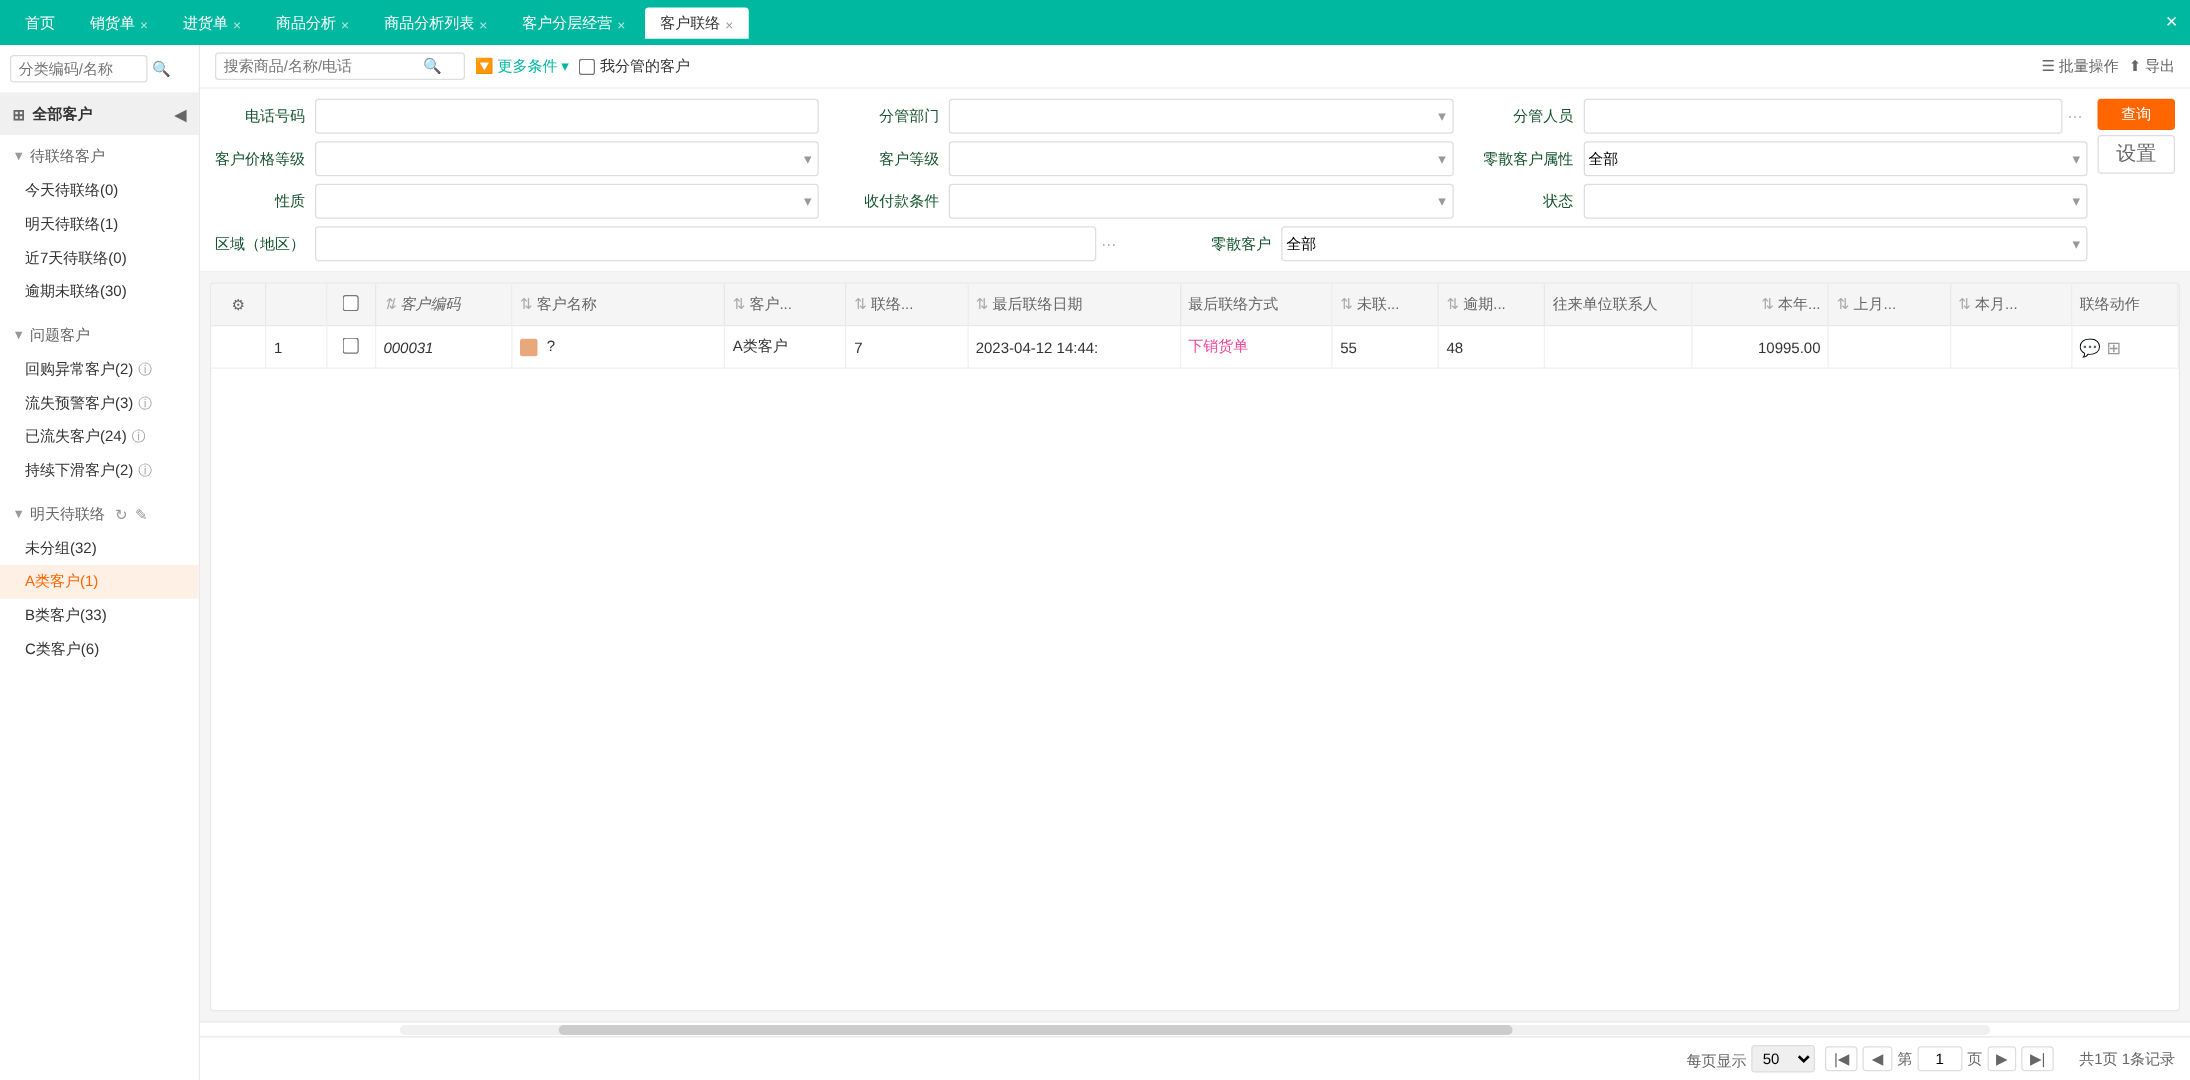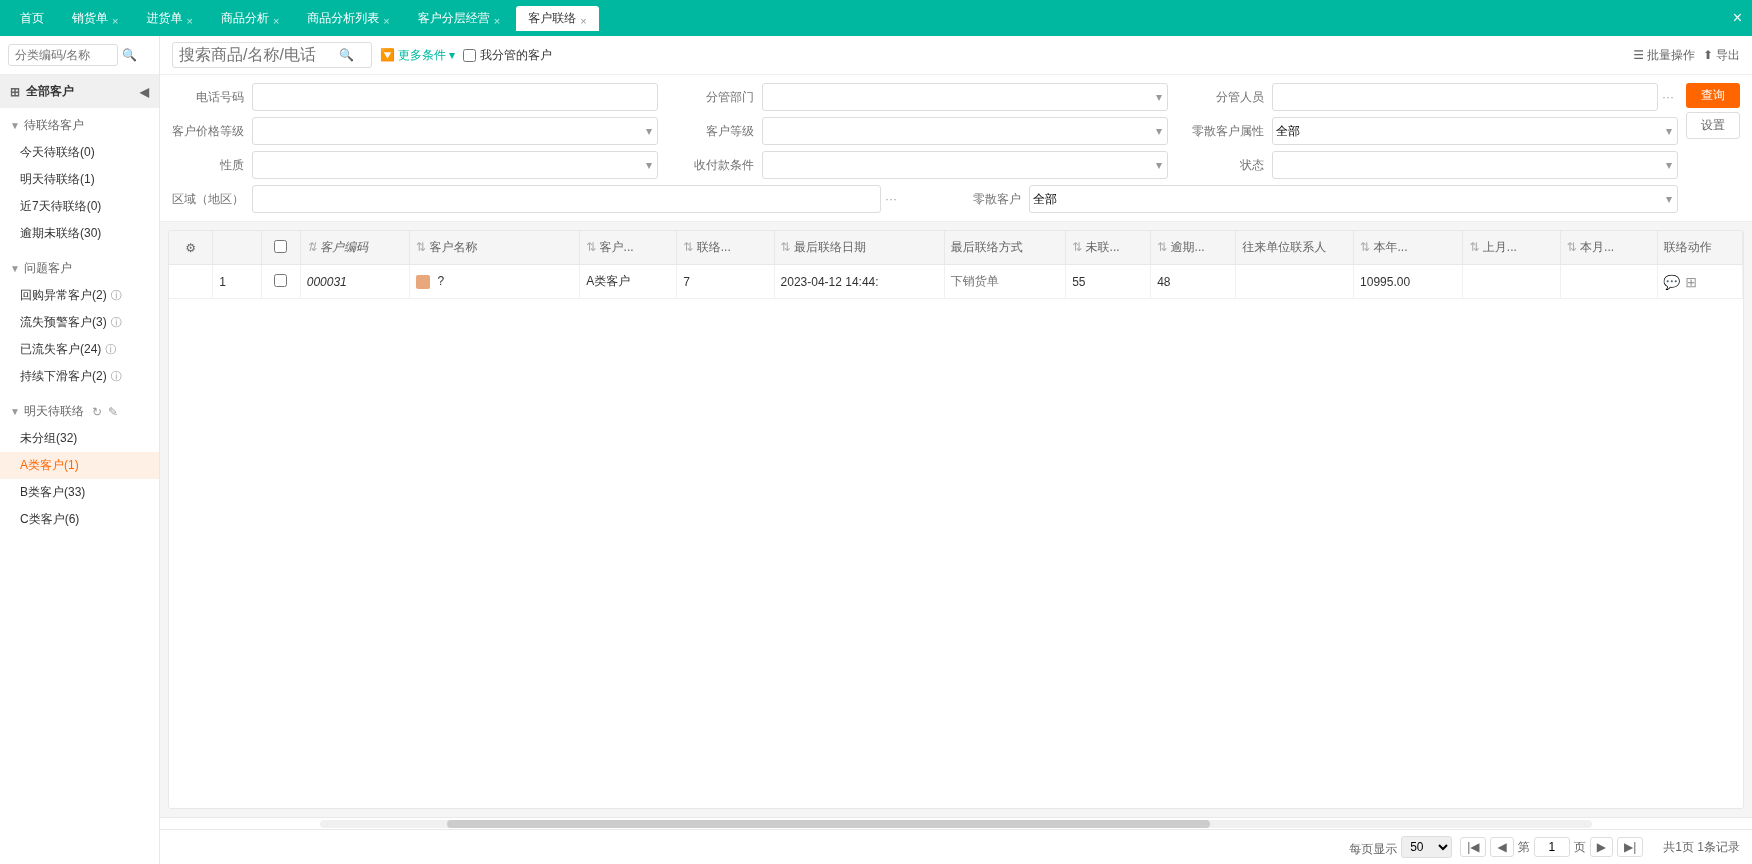--- a/index.html
+++ b/index.html
@@ -129,21 +129,21 @@
       align-items: center;
       border: 1px solid #ddd;
       border-radius: 3px;
       padding: 3px 6px;
       width: 200px;
     }
     .filter-search input {
       border: none;
       outline: none;
       width: 160px;
-      font-size: 16px;
+      font-size: 12px;
       color: #1d4ed8;
     }
     .filter-search .s-icon { color: #00b8a0; }
     .filter-more {
       color: #00b8a0;
       cursor: pointer;
       display: flex;
       align-items: center;
       gap: 3px;
     }
@@ -189,21 +189,21 @@
       gap: 0;
     }
     .adv-filter-row:last-child { margin-bottom: 0; }
     .filter-field {
       display: flex;
       align-items: center;
       flex: 1;
       min-width: 0;
     }
     .filter-label {
-      color: #737373;
+      color: #14532d;
       white-space: nowrap;
       padding-right: 8px;
       min-width: 80px;
       text-align: right;
     }
     .filter-input {
       flex: 1;
       border: 1px solid #ddd;
       border-radius: 3px;
       padding: 4px 6px;
@@ -252,21 +252,21 @@
       cursor: pointer;
       font-size: 12px;
     }
     .btn-settings {
       background: white;
       color: #666;
       border: 1px solid #ddd;
       border-radius: 3px;
       padding: 4px 14px;
       cursor: pointer;
-      font-size: 12px;
+      font-size: 16px;
     }
     
     
     .table-area {
       flex: 1;
       overflow: auto;
       background: white;
       margin: 8px;
       border: 1px solid #e8e8e8;
       border-radius: 3px;
@@ -292,21 +292,21 @@
     }
     tbody tr {
       border-bottom: 1px solid #f0f0f0;
     }
     tbody td {
       padding: 8px 6px;
       color: #333;
       border-right: 1px solid #f0f0f0;
       white-space: nowrap;
     }
-    .link-text { color: #737373; cursor: pointer; text-decoration: none; }
+    .link-text { color: #ec4899; cursor: pointer; text-decoration: none; }
     .action-icons { display: flex; gap: 4px; }
     .action-icon { color: #999; cursor: pointer; font-size: 14px; }
     
     
     .pagination-bar {
       background: white;
       border-top: 1px solid #e8e8e8;
       padding: 6px 12px;
       display: flex;
       align-items: center;
@@ -359,21 +359,21 @@
     .col-check { width: 32px; text-align: center; }
     .col-code { width: 90px; font-style: italic; }
     .col-name { width: 140px; }
     .col-grade { width: 80px; }
     .col-contact { width: 80px; }
     .col-last-date { width: 140px; }
     .col-last-method { width: 100px; }
     .col-no-contact { width: 70px; }
     .col-overdue { width: 70px; }
     .col-unit-contact { width: 90px; }
-    .col-this-year { width: 90px; }
+    .col-this-year { width: 90px; text-align: right; }
     .col-last-month { width: 80px; }
     .col-this-month { width: 80px; }
     .col-action { width: 70px; }
     
     .th-settings { width: 36px; text-align: center; }
   </style>
 </head>
 <body>
 
 <div class="top-nav">

